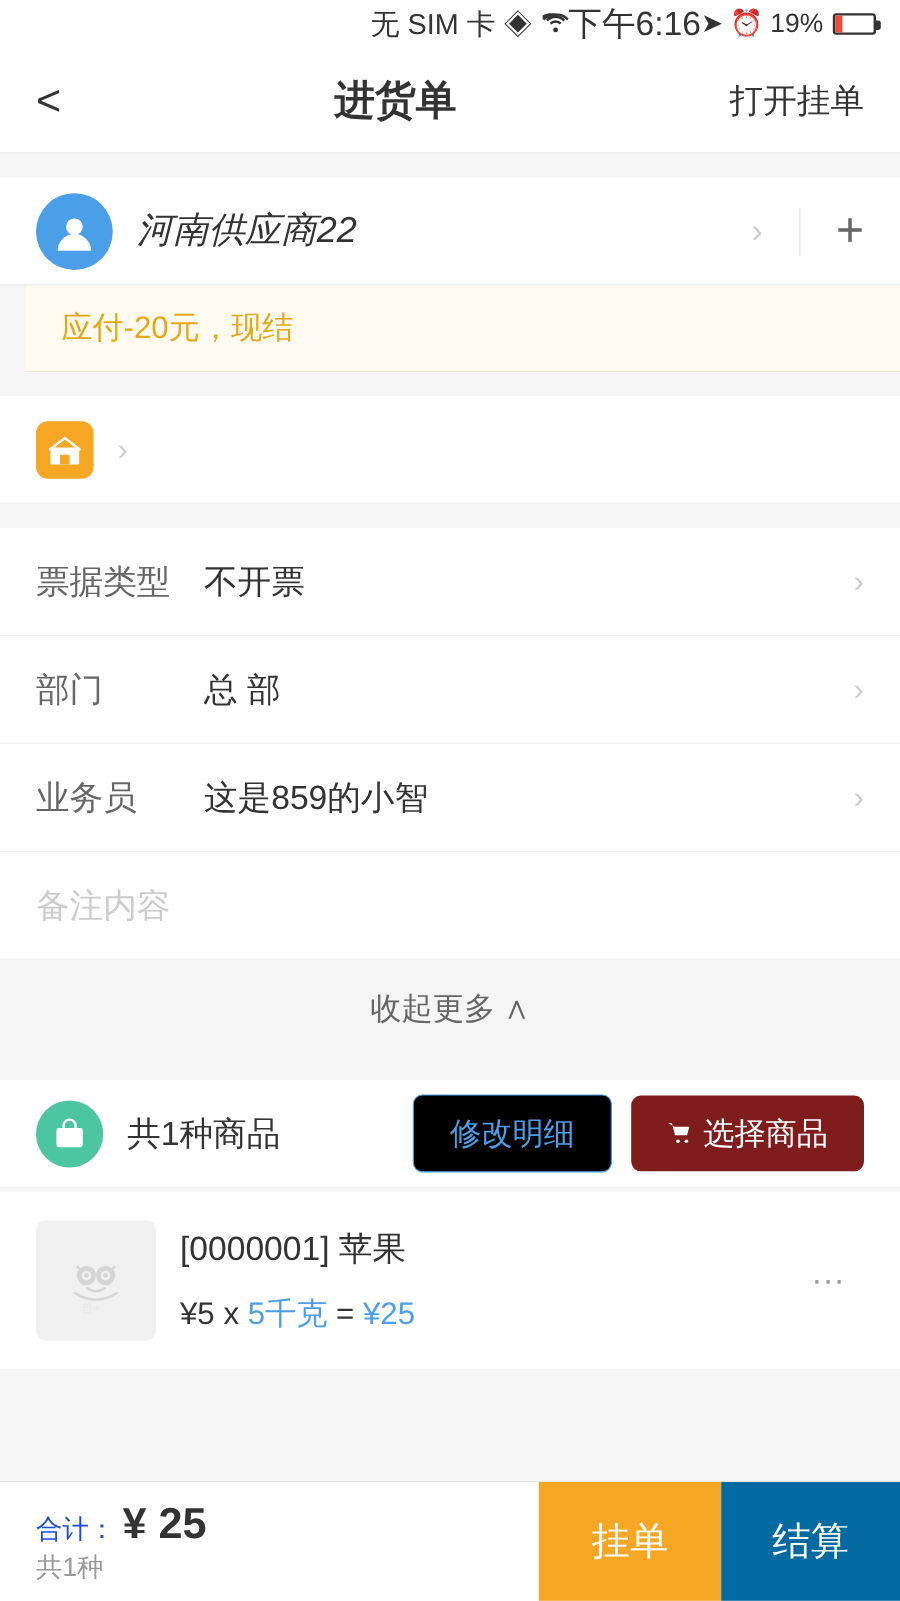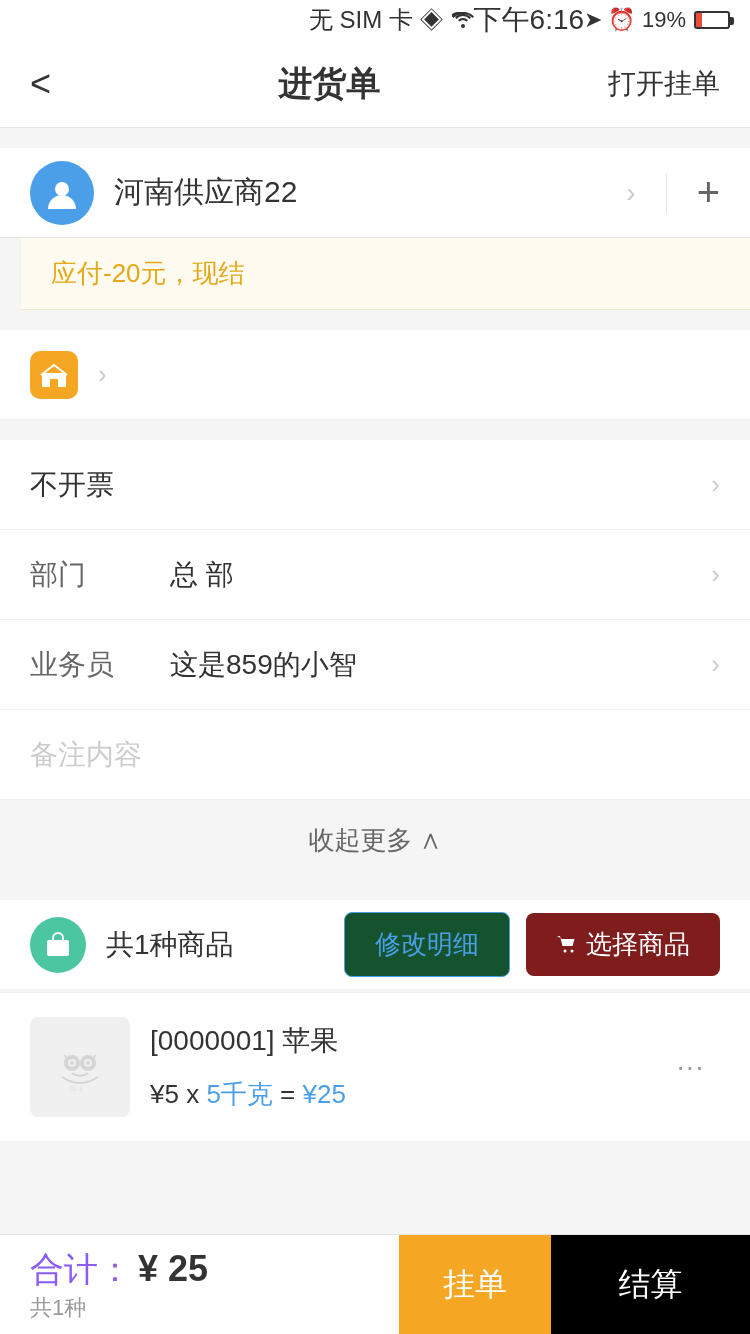--- a/index.html
+++ b/index.html
@@ -78,20 +78,21 @@
       align-items: center;
       justify-content: center;
       margin-right: 20px;
       flex-shrink: 0;
     }
     .supplier-avatar svg { width: 36px; height: 36px; }
     .supplier-name {
       flex: 1;
       font-size: 30px;
       color: #333;
+      font-style: italic;
     }
     .chevron-icon {
       color: #ccc;
       font-size: 28px;
       margin-right: 30px;
     }
     .plus-divider {
       width: 1px;
       height: 40px;
       background: #e5e5e5;
@@ -189,21 +190,21 @@
     }
     .product-count-icon svg { width: 30px; height: 30px; }
     .product-count-text {
       flex: 1;
       font-size: 28px;
       color: #333;
     }
     .btn-outline {
       border: 1px solid #4a9fe8;
       color: #4a9fe8;
-      background: #14532d;
+      background: #000000;
       padding: 14px 30px;
       border-radius: 8px;
       font-size: 26px;
       cursor: pointer;
       margin-right: 16px;
     }
     .btn-primary {
       background: #7f1d1d;
       color: #fff;
       border: none;
@@ -278,22 +279,22 @@
       width: 152px;
       background: #f5a623;
       color: #fff;
       display: flex;
       align-items: center;
       justify-content: center;
       font-size: 32px;
       cursor: pointer;
     }
     .btn-settle {
-      width: 199px;
-      background: #000000;
+      width: 149px;
+      background: #0369a1;
       color: #fff;
       display: flex;
       align-items: center;
       justify-content: center;
       font-size: 32px;
       cursor: pointer;
     }
   </style>
 </head>
 <body>
@@ -351,20 +352,21 @@
       <path d="M1 14L14 4l13 10" stroke="white" stroke-width="2" fill="none"></path>
       <rect x="10" y="18" width="8" height="8" fill="#f5a623"></rect>
     </svg>
   </div>
   <span class="row-chevron">›</span>
 </div>
 
 <div class="section-gap"></div>
 
 <div class="form-row">
+  <span class="form-label">票据类型</span>
   <span class="form-value">不开票</span>
   <span class="row-chevron">›</span>
 </div>
 
 <div class="form-row">
   <span class="form-label">部门</span>
   <span class="form-value">总 部</span>
   <span class="row-chevron">›</span>
 </div>
 
@@ -435,20 +437,20 @@
     </div>
   </div>
   <span class="product-more">···</span>
 </div>
 
 <div style="height: 120px; background: #f5f5f5;"></div>
 
 <div class="bottom-bar">
   <div class="total-section">
     <div style="display:flex; align-items:baseline; gap:6px;">
-      <span style="font-size:34px;color:#8b5cf6;">合计：</span>
+      <span style="font-size:22px;color:#1d4ed8;">合计：</span>
       <span style="font-size:36px;font-weight:600;color:#333;">¥ 25</span>
     </div>
     <div style="font-size:22px;color:#999;">共1种</div>
   </div>
   <div class="btn-hang">挂单</div>
   <div class="btn-settle">结算</div>
 </div>
 
 </body></html>

